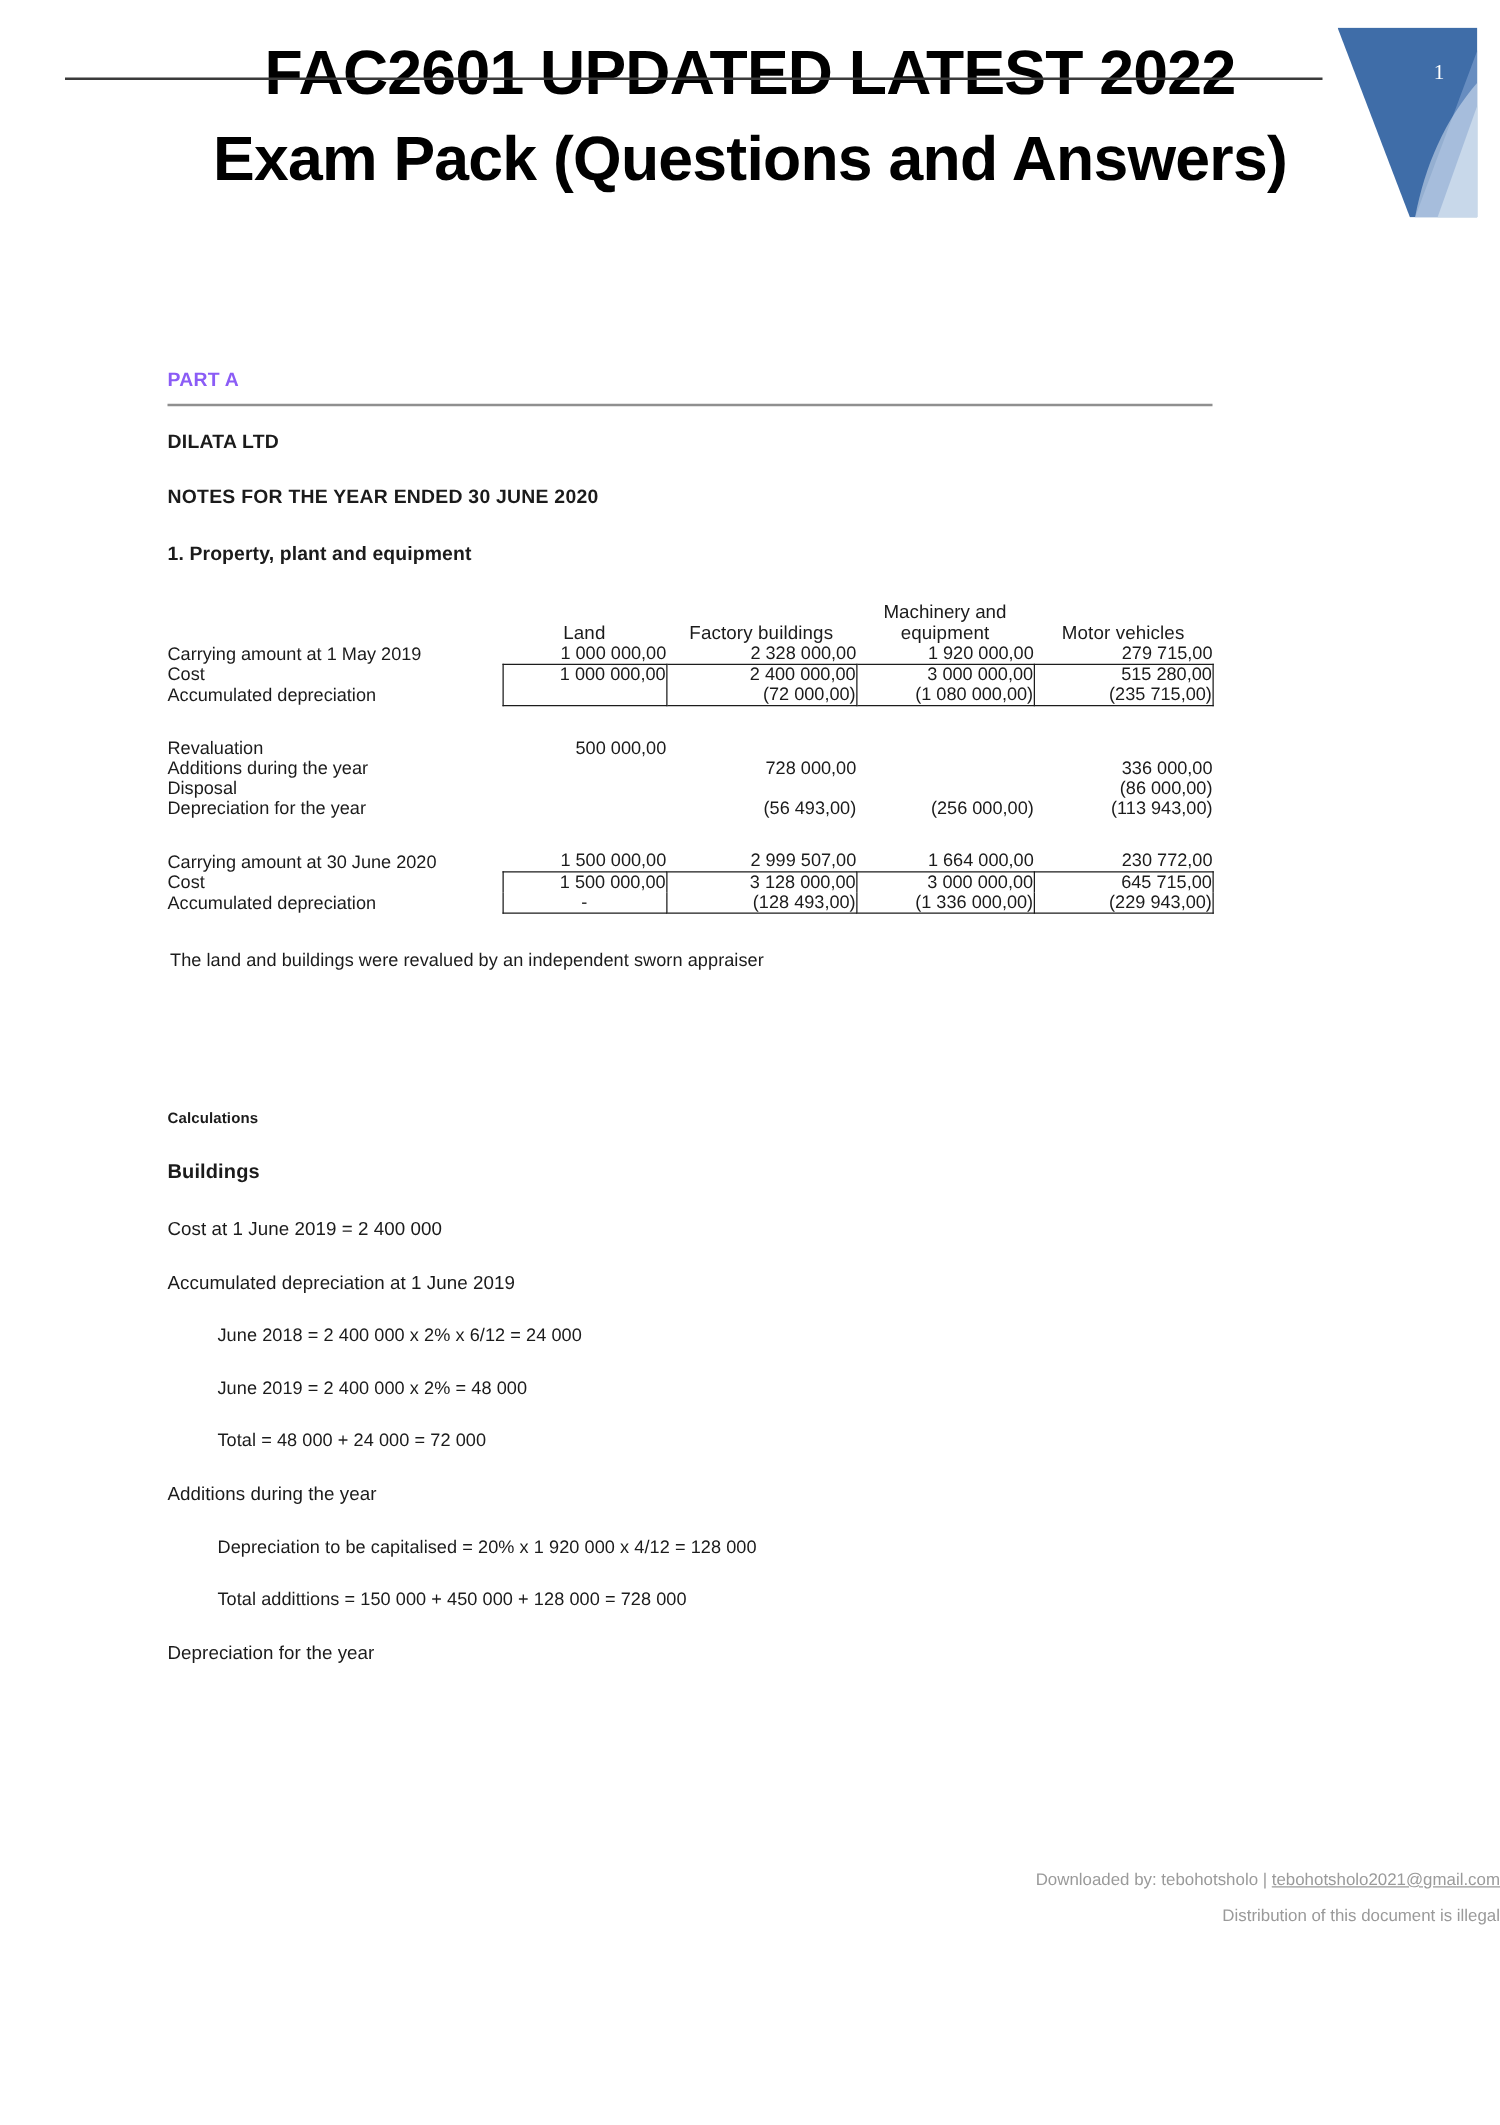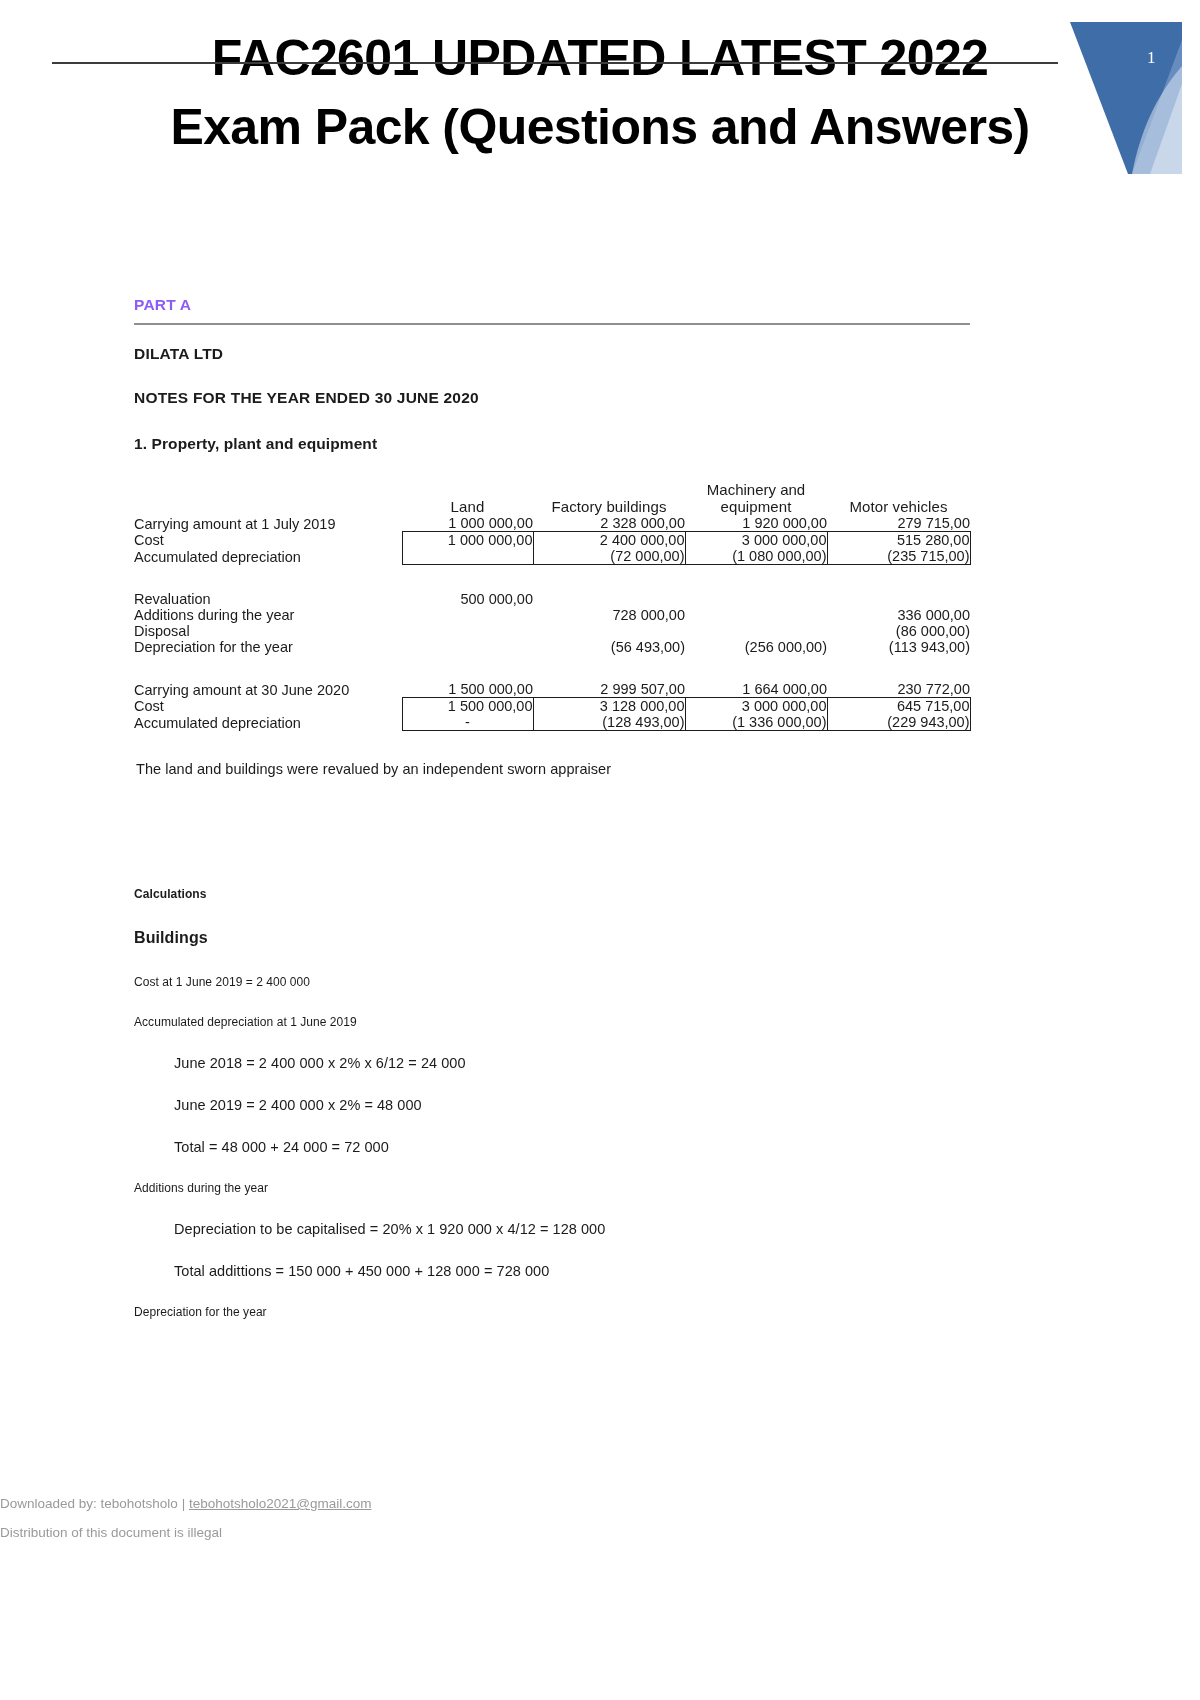--- a/index.html
+++ b/index.html
@@ -182,37 +182,37 @@
     margin: 0 0 28px 0;
     letter-spacing: 0.1px;
   }
   .calc-sub {
     font-size: 16px;
     font-weight: bold;
     margin: 0 0 28px 0;
     letter-spacing: 0.1px;
   }
   .calc-line {
-    font-size: 12px;
+    font-size: 15px;
     margin: 0 0 26px 0;
     letter-spacing: 0.05px;
   }
   .calc-indent {
     font-size: 14.5px;
     margin: 0 0 26px 40px;
     letter-spacing: 0.05px;
   }
 
   
   .footer {
     position: absolute;
     left: 0;
     top: 1496px;
     width: 1200px;
-    text-align: left;
+    text-align: right;
     color: #9a9a9a;
     font-size: 13.5px;
     font-family: "Liberation Sans", sans-serif;
   }
   .footer .line2 {
     margin-top: 14px;
     font-size: 13.5px;
   }
   .footer a {
     color: #9a9a9a;
@@ -273,21 +273,21 @@
 
         <tr>
           <th></th>
           <th class="hdr-cell">Land</th>
           <th class="hdr-cell">Factory buildings</th>
           <th class="hdr-cell">equipment</th>
           <th class="hdr-cell">Motor vehicles</th>
         </tr>
 
         <tr>
-          <td class="row-label">Carrying amount at 1 July 2019</td>
+          <td class="row-label">Carrying amount at 1 May 2019</td>
           <td class="num">1 000 000,00</td>
           <td class="num">2 328 000,00</td>
           <td class="num">1 920 000,00</td>
           <td class="num">279 715,00</td>
         </tr>
 
         <tr>
           <td class="row-label">Cost</td>
           <td class="num box-t box-l box-r">1 000 000,00</td>
           <td class="num box-t box-r">2 400 000,00</td>

